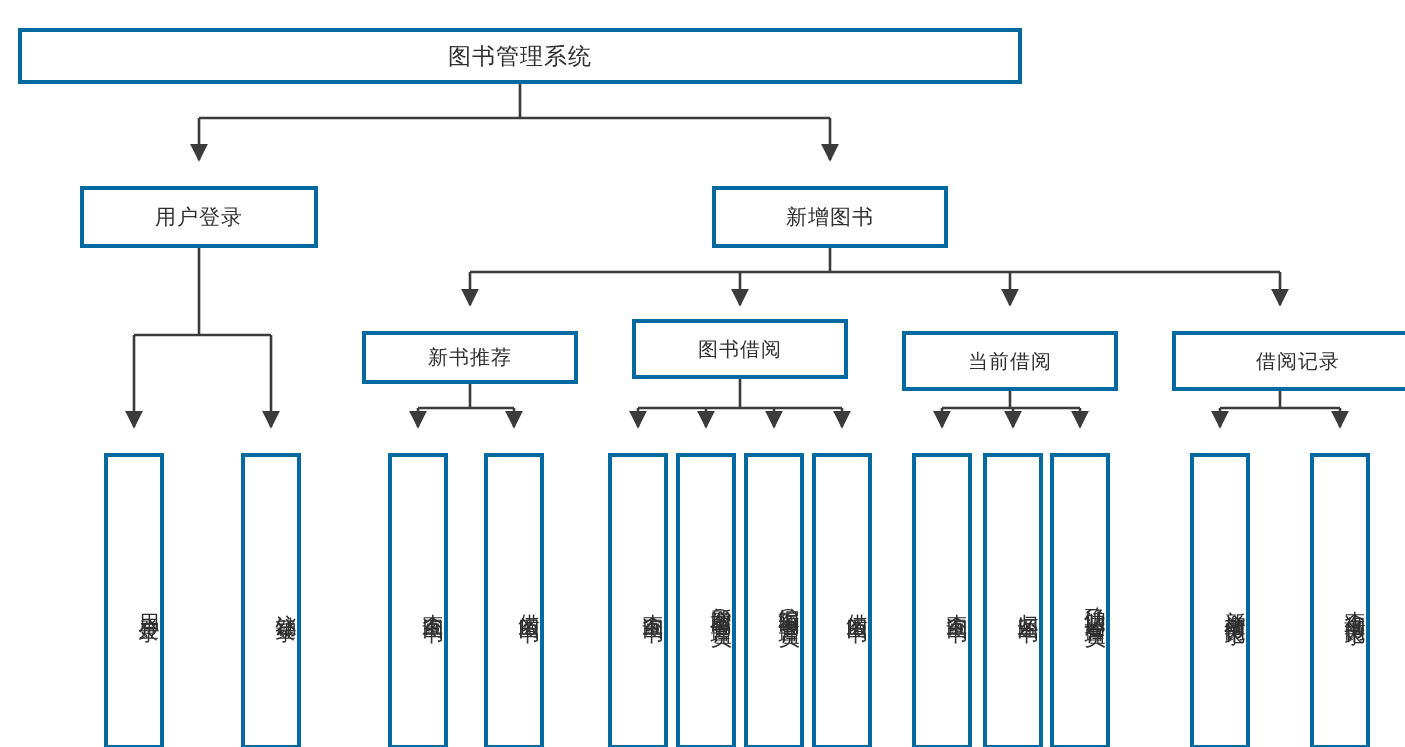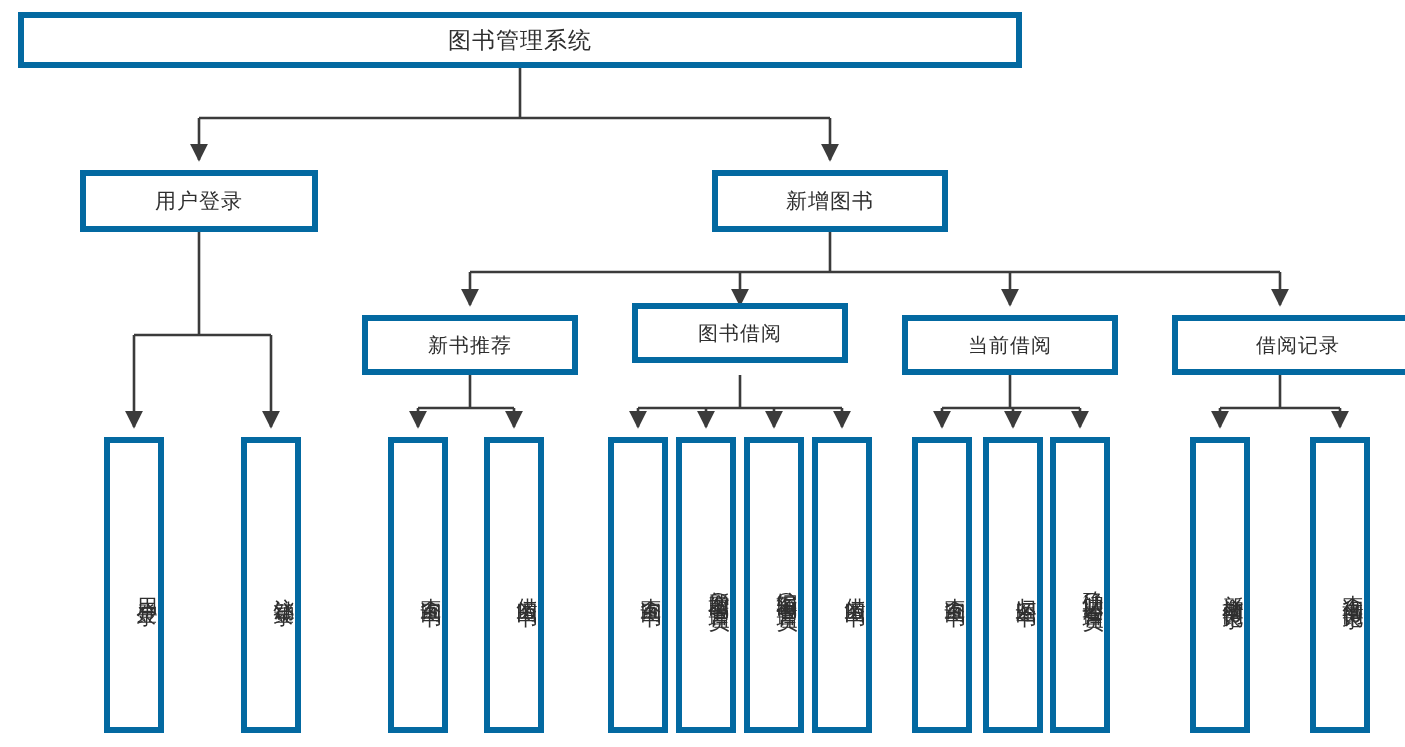--- a/index.html
+++ b/index.html
@@ -20,27 +20,28 @@
     position:absolute;
     left:0; top:0;
     width:1405px; height:747px;
     pointer-events:none;
   }
   
   .node{
     position:absolute;
     box-sizing:border-box;
     background:#ffffff;
-    border:6px solid #0369a1;
+    border:4px solid #0369a1;
     display:flex;
     align-items:center;
     justify-content:center;
     text-align:center;
     color:#2f2f2f;
     letter-spacing:1px;
+    margin-top:16px;
   }
   .node.root{
     font-size:23px;
   }
   .node.lvl2{
     font-size:21px;
   }
   .node.lvl3{
     font-size:20px;
   }
@@ -123,21 +124,21 @@
   <div id="nodes">
       <div class="node root" style="left: 18px; top: 12px; width: 1004px; height: 56px;">
         <span>图书管理系统</span>
       </div>
       <div class="node lvl2" style="left: 80px; top: 170px; width: 238px; height: 62px;">
         <span>用户登录</span>
       </div>
       <div class="node lvl2" style="left: 712px; top: 170px; width: 236px; height: 62px;">
         <span>新增图书</span>
       </div>
-      <div class="node lvl3" style="left: 362px; top: 315px; width: 216px; height: 60px;">
+      <div class="node lvl3" style="left: 362px; top: 315px; width: 216px; height: 53px;">
         <span>新书推荐</span>
       </div>
       <div class="node lvl3" style="left: 632px; top: 303px; width: 216px; height: 60px;">
         <span>图书借阅</span>
       </div>
       <div class="node lvl3" style="left: 902px; top: 315px; width: 216px; height: 60px;">
         <span>当前借阅</span>
       </div>
       <div class="node lvl3" style="left: 1172px; top: 315px; width: 252px; height: 60px;">
         <span>借阅记录</span>

